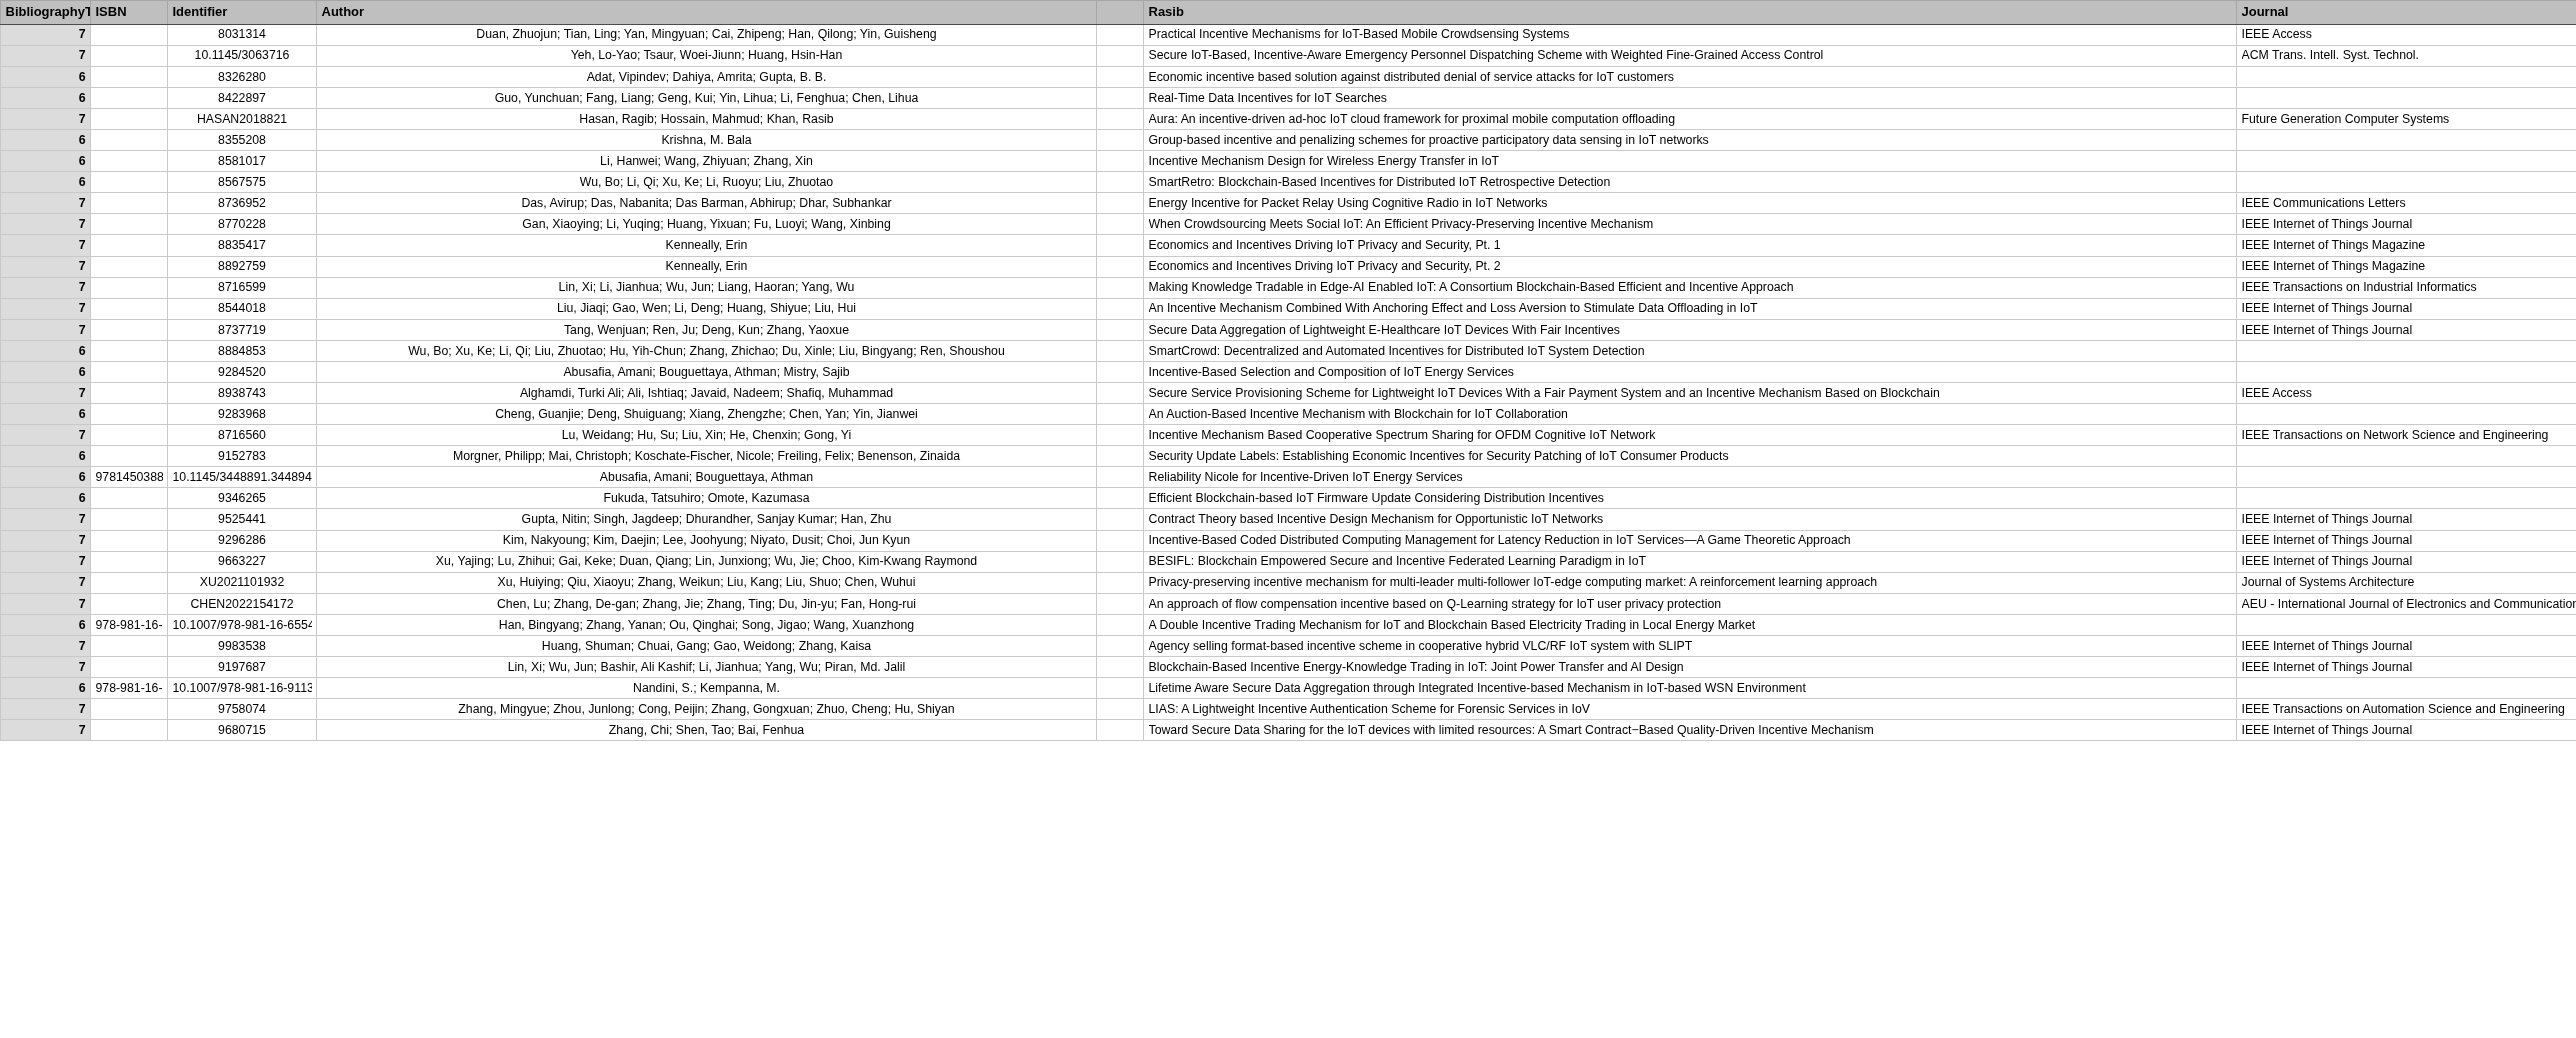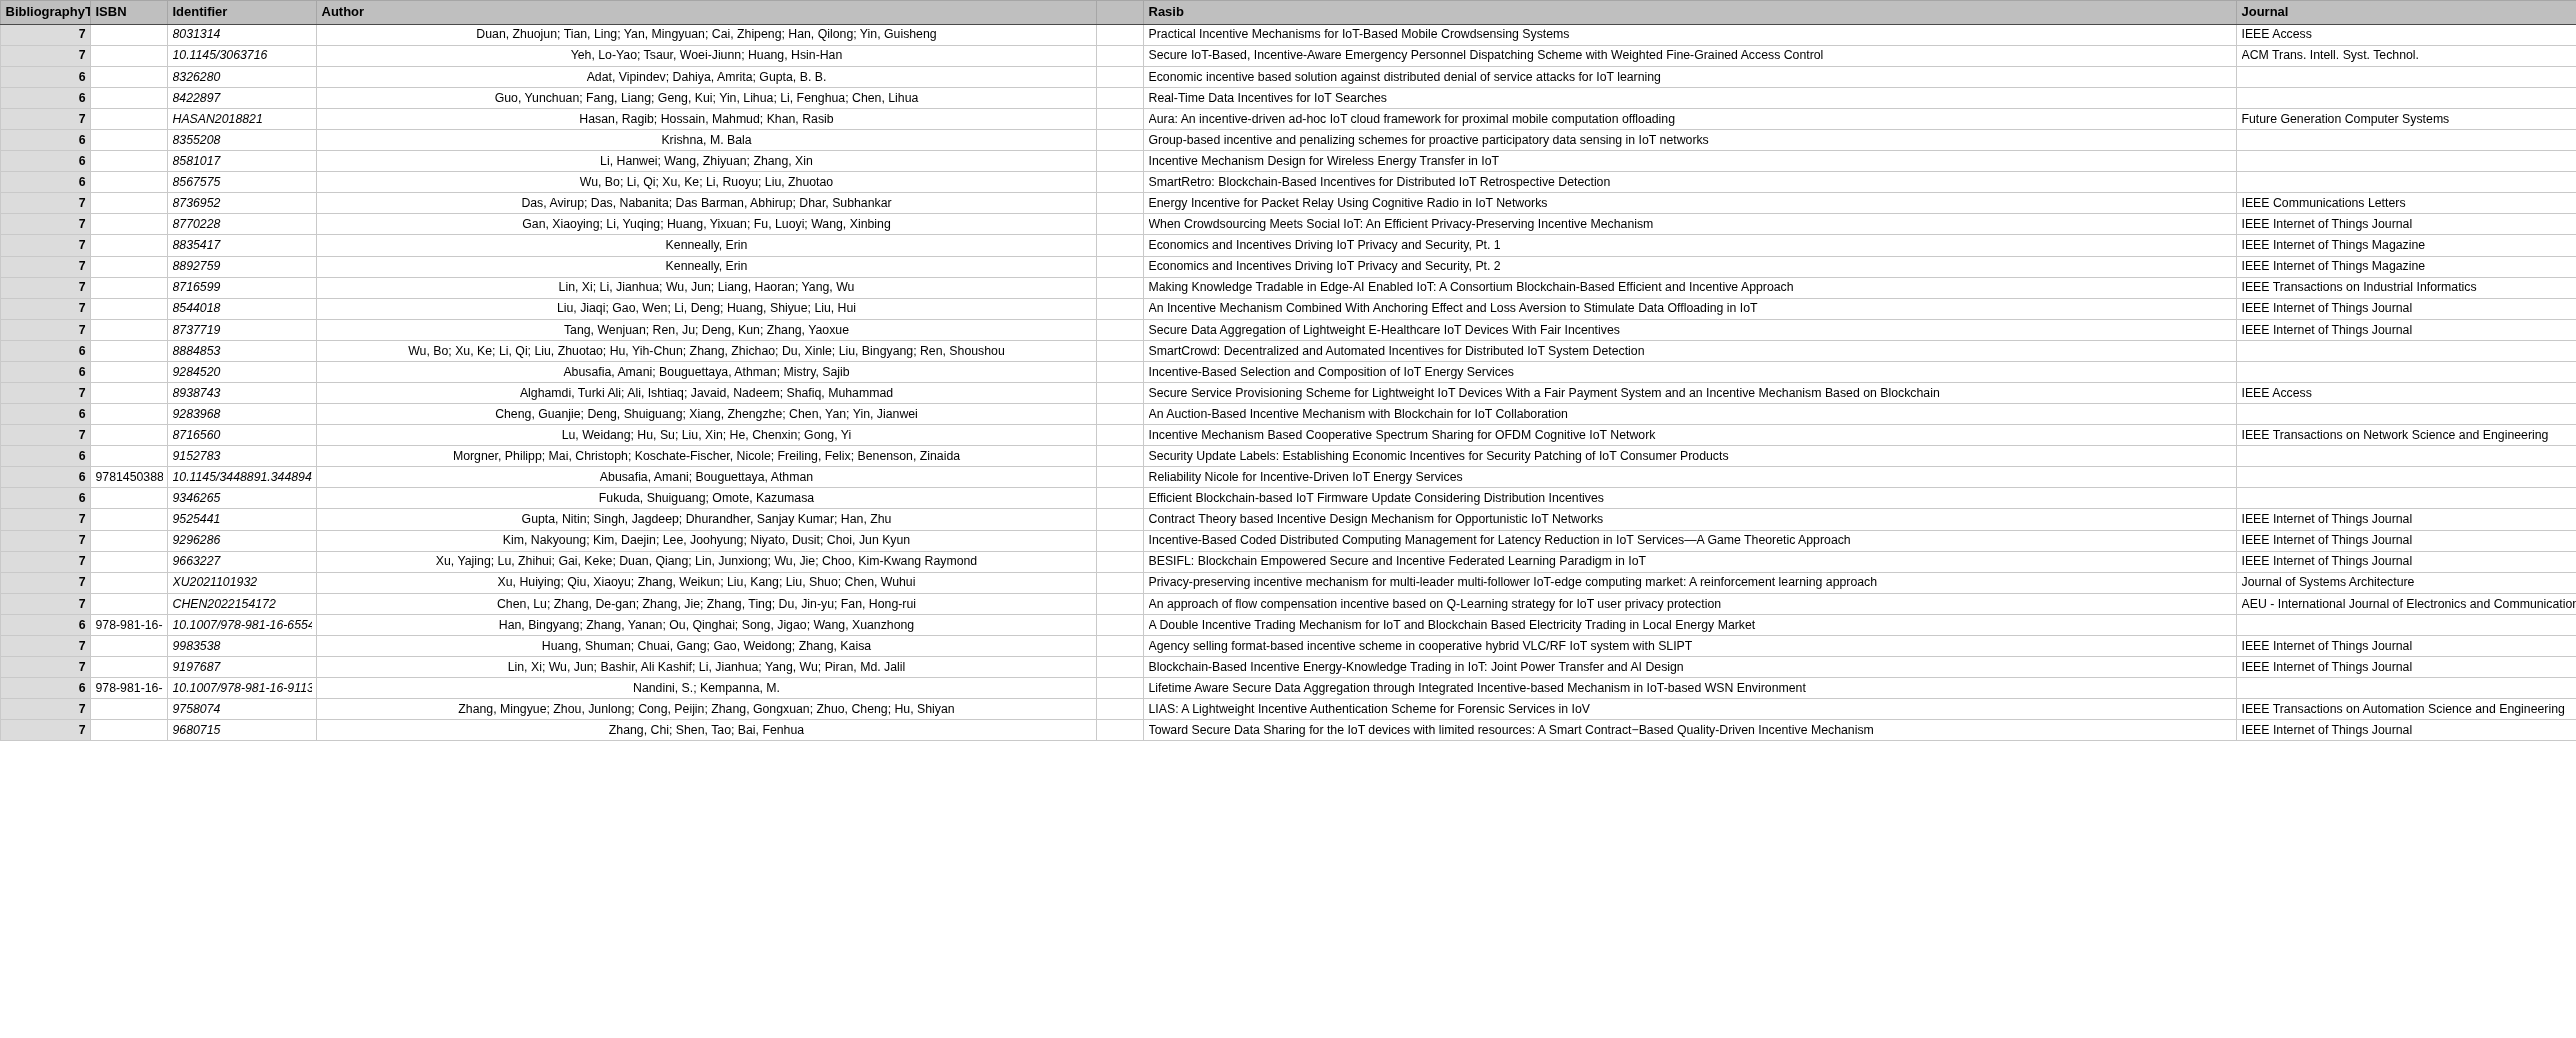--- a/index.html
+++ b/index.html
@@ -70,21 +70,21 @@
   table.grid tbody td.bib {
     background: #dcdcdc;
     text-align: right;
     font-weight: bold;
     border-right: 0.6px solid #c9c9c9;
   }
   table.grid tbody td.isbn {
     text-align: right;
     border-left: 0.6px solid #c9c9c9;
   }
-  table.grid tbody td.ident { text-align: left; font-style: italic; }
+  table.grid tbody td.ident { text-align: center; }
   table.grid tbody td.auth  { text-align: center; }
   table.grid tbody td.blank { background: #ffffff; }
   table.grid tbody td.title { text-align: left; margin-top: 12px; }
   table.grid tbody td.jour  { text-align: left; }
 
   
   .clip {
     display: block;
     overflow: hidden;
     white-space: nowrap;
@@ -166,21 +166,21 @@
             <span class="clip"></span>
           </td>
           <td class="ident">
             <span class="clip">8326280</span>
           </td>
           <td class="auth">
             <span class="clip">Adat, Vipindev; Dahiya, Amrita; Gupta, B. B.</span>
           </td>
           <td class="blank"></td>
           <td class="title">
-            <span class="clip">Economic incentive based solution against distributed denial of service attacks for IoT learning</span>
+            <span class="clip">Economic incentive based solution against distributed denial of service attacks for IoT customers</span>
           </td>
           <td class="jour">
             <span class="clip"></span>
           </td>
         </tr>
         <tr>
           <td class="bib">
             <span class="clip">6</span>
           </td>
           <td class="isbn">
@@ -582,21 +582,21 @@
           <td class="bib">
             <span class="clip">6</span>
           </td>
           <td class="isbn">
             <span class="clip"></span>
           </td>
           <td class="ident">
             <span class="clip">9346265</span>
           </td>
           <td class="auth">
-            <span class="clip">Fukuda, Shuiguang; Omote, Kazumasa</span>
+            <span class="clip">Fukuda, Tatsuhiro; Omote, Kazumasa</span>
           </td>
           <td class="blank"></td>
           <td class="title">
             <span class="clip">Efficient Blockchain-based IoT Firmware Update Considering Distribution Incentives</span>
           </td>
           <td class="jour">
             <span class="clip"></span>
           </td>
         </tr>
         <tr>

